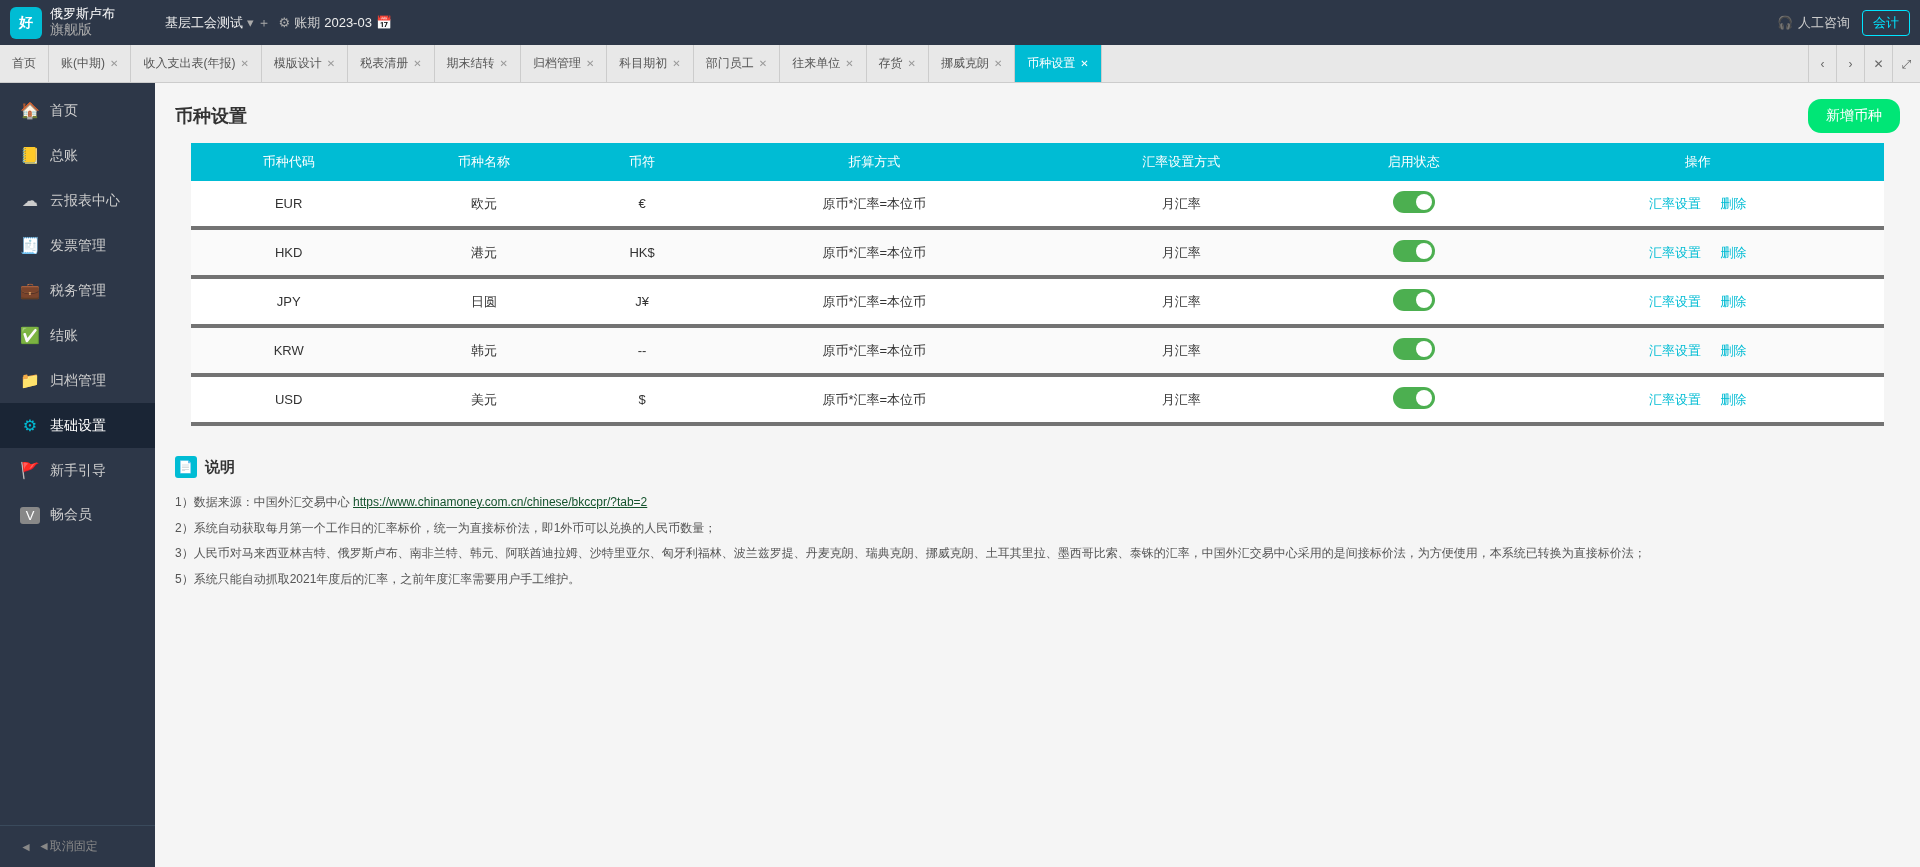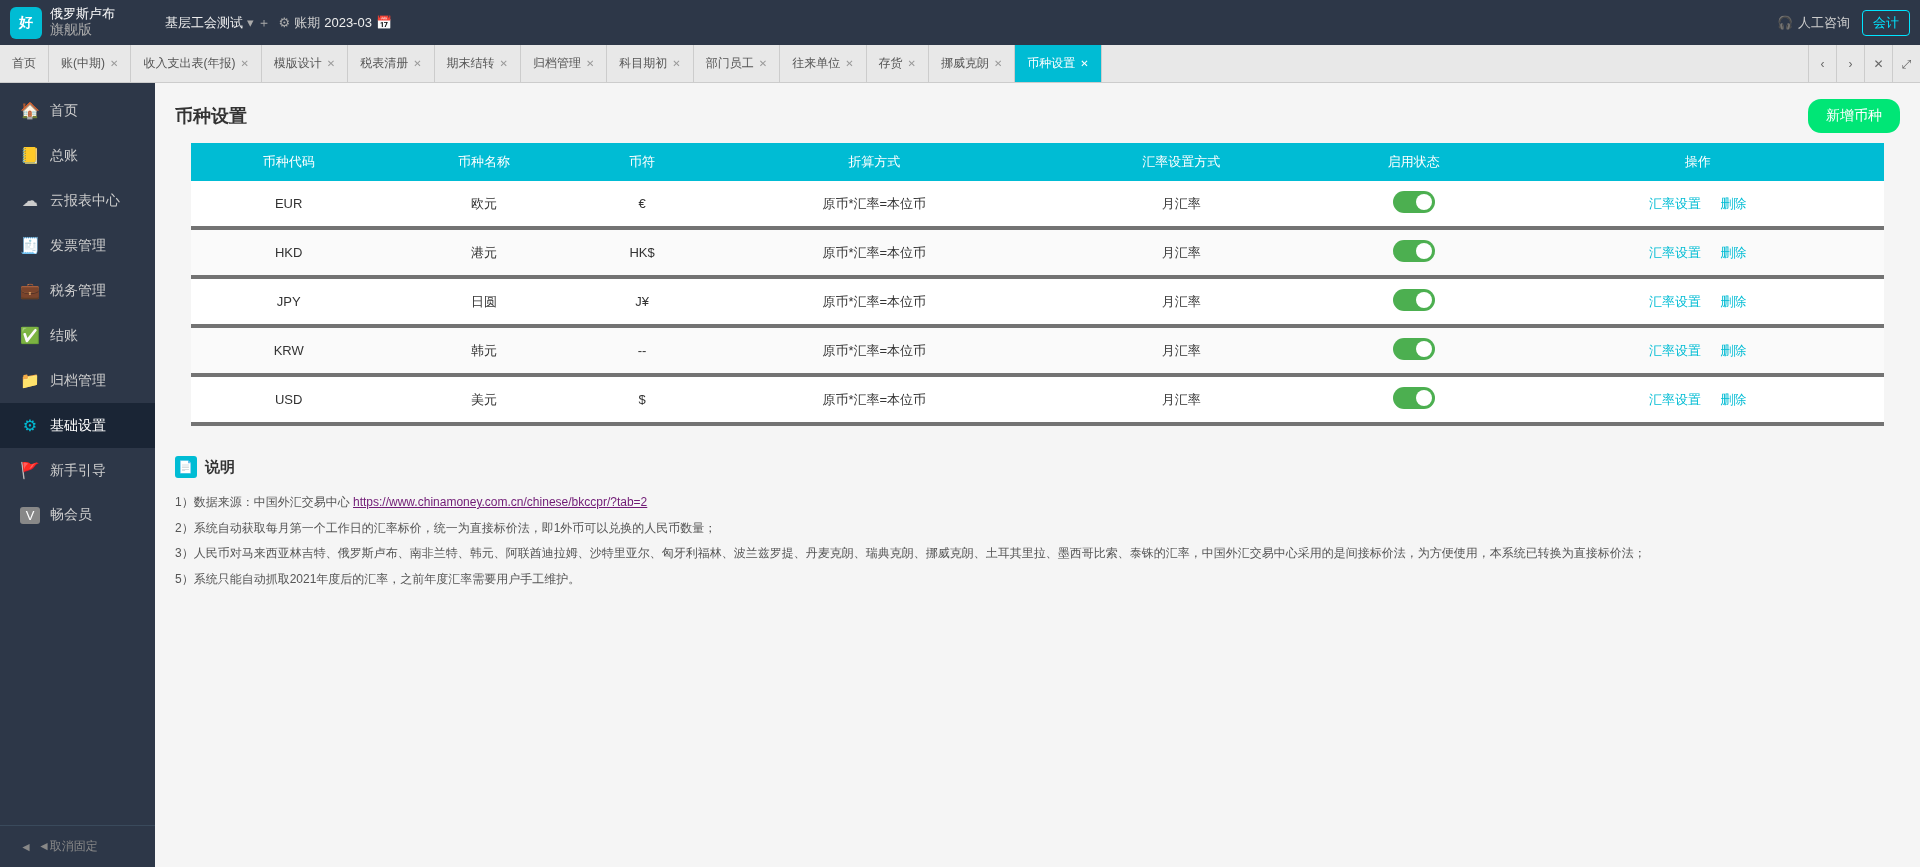--- a/index.html
+++ b/index.html
@@ -144,21 +144,21 @@
       display: flex; align-items: center; gap: 8px;
       font-size: 15px; color: #333; font-weight: bold; margin-bottom: 12px;
     }
     .notes-icon {
       width: 22px; height: 22px; background: #00bcd4; border-radius: 3px;
       display: flex; align-items: center; justify-content: center;
       color: white; font-size: 12px;
     }
     .notes-list { list-style: none; font-size: 12px; color: #555; line-height: 1.8; }
     .notes-list li { padding: 2px 0; }
-    .notes-link { color: #701a75; cursor: pointer; }
+    .notes-link { color: #14532d; cursor: pointer; }
   </style>
 </head>
 <body>
 
 <div class="top-bar">
   <div class="logo-area">
     <div class="logo-icon">好</div>
     <div>
       <div class="logo-text">俄罗斯卢布</div>
       <div class="logo-sub">旗舰版</div>

